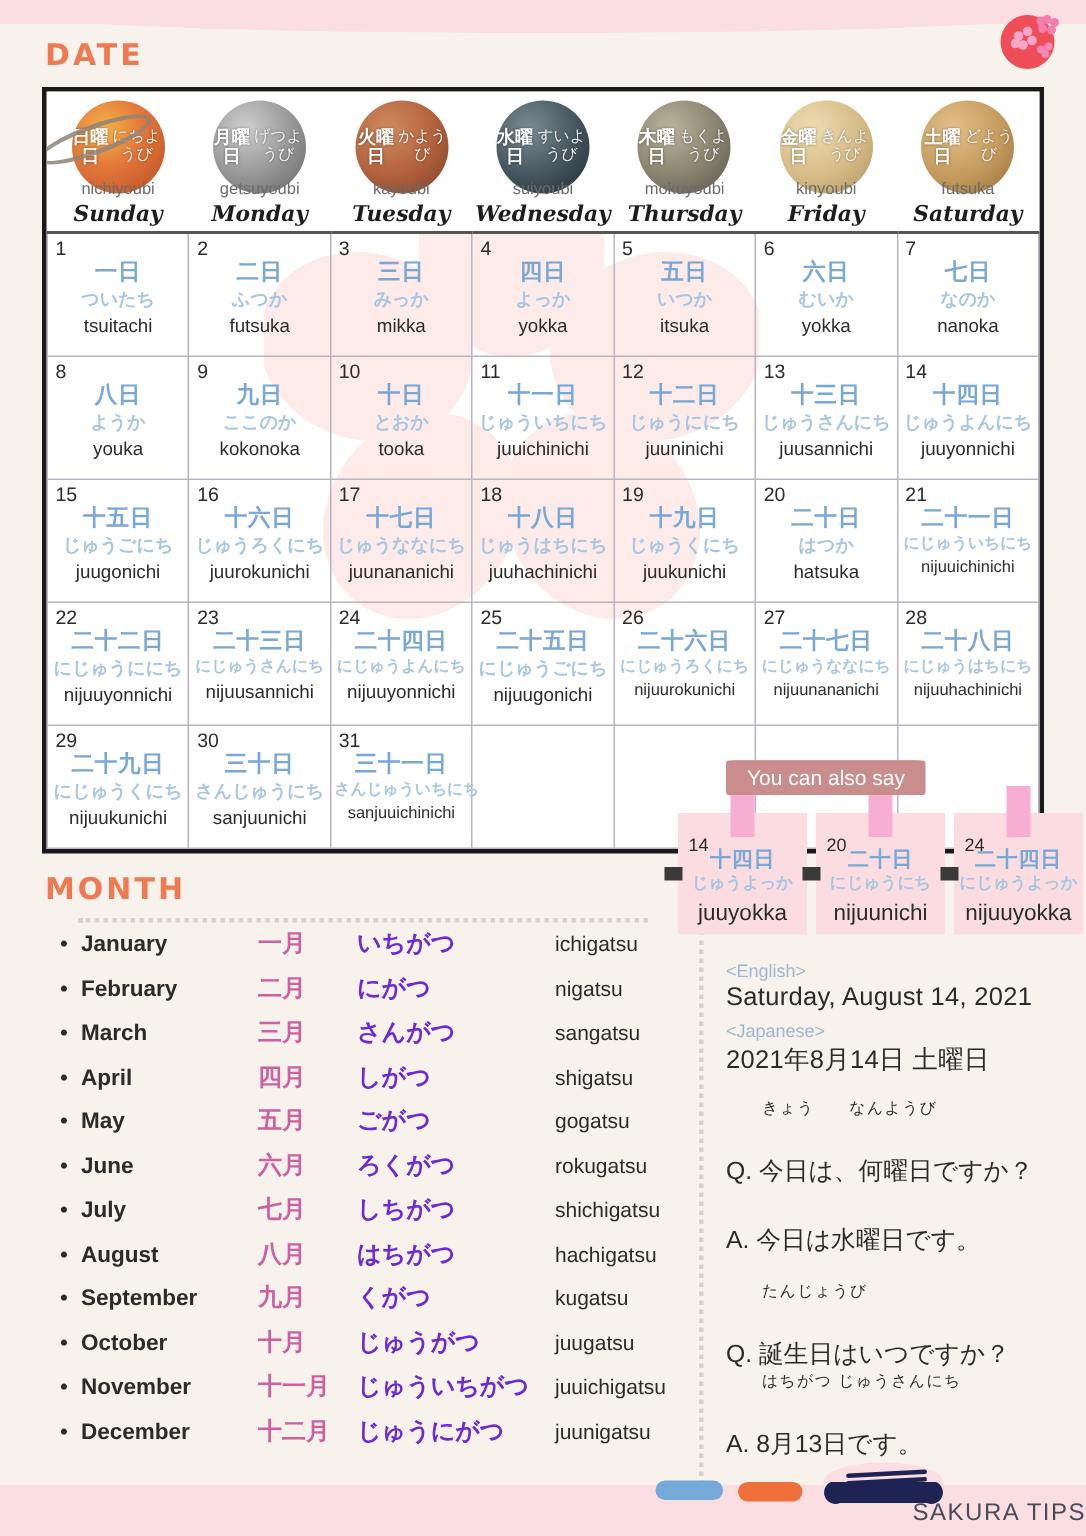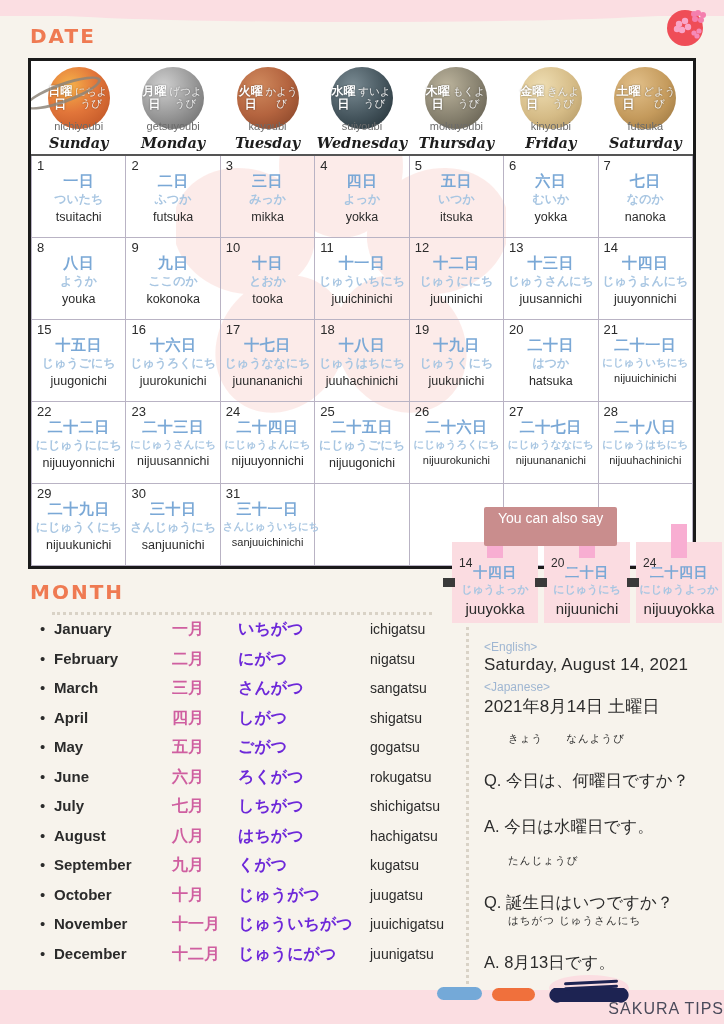--- a/index.html
+++ b/index.html
@@ -183,21 +183,21 @@
   .romaji.overflow { position: relative; z-index: 4; }
 
   
   .also-label {
     position: absolute;
     left: 486px; top: 487px;
     z-index: 20;
     background: #c98d8d;
     color: #ffffff;
     font-size: 14px;
-    padding: 3px 12px 20px 12px;
+    padding: 3px 12px 4px 12px;
     border-radius: 2px;
     box-shadow: 2px 0 0 #c98d8d, -2px 0 0 #c98d8d;
   }
   .also-cards {
     position: absolute;
     left: 452px; top: 522px;
     width: 272px;
     display: flex;
     gap: 6px;
     z-index: 18;

